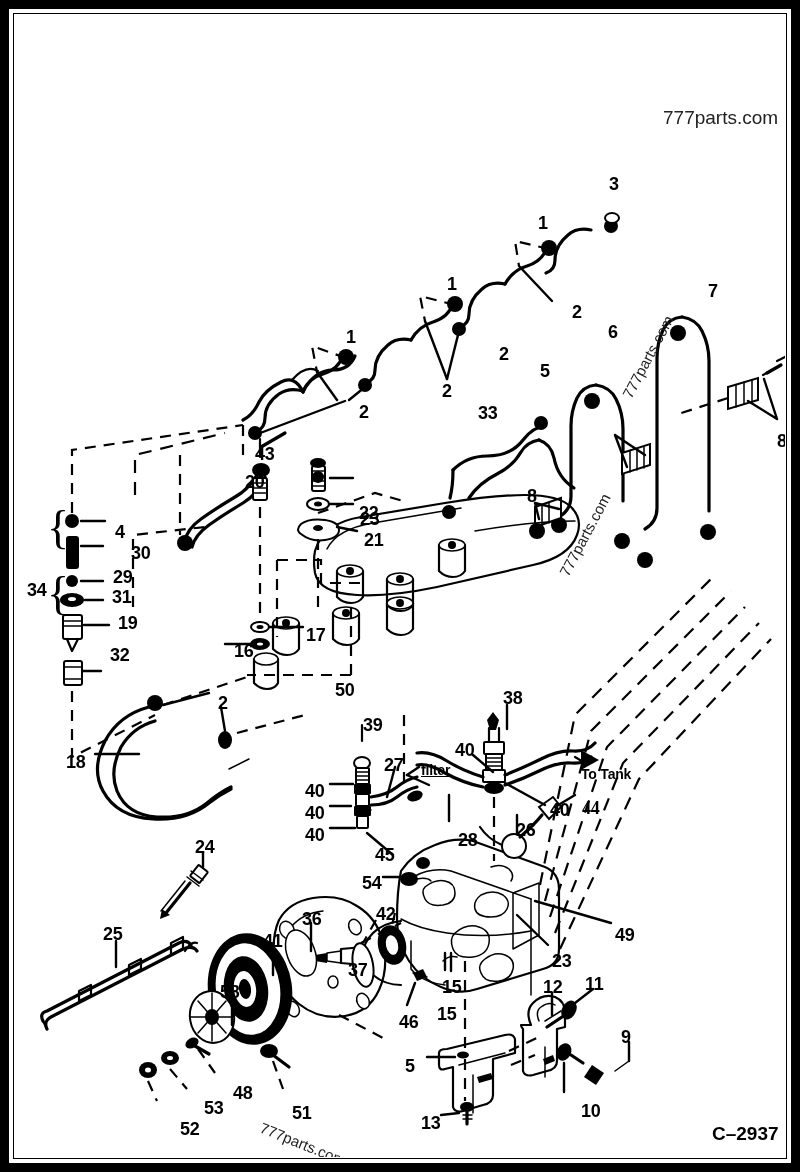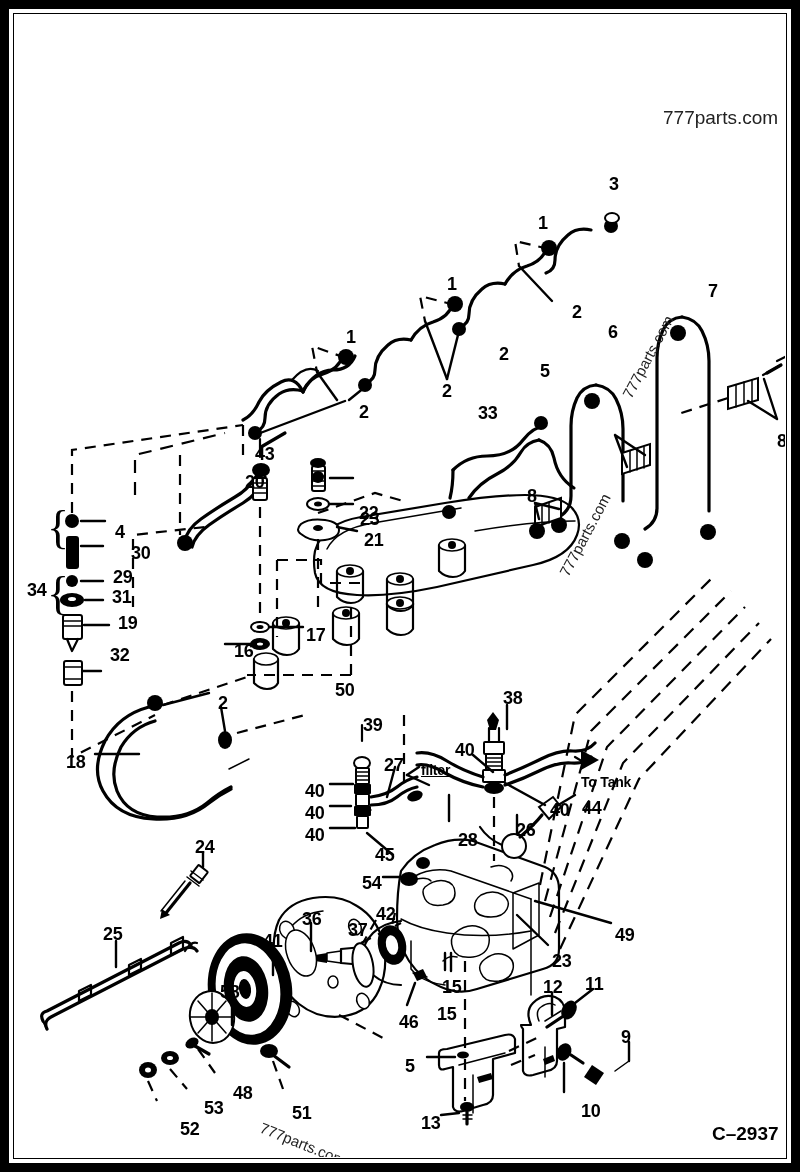--- a/index.html
+++ b/index.html
@@ -572,47 +572,47 @@
         <div class="lbl num" style="left: 369px; top: 741px;">27</div>
         <div class="lbl num" style="left: 443px; top: 816px;">28</div>
         <div class="lbl num" style="left: 98px; top: 553px;">29</div>
         <div class="lbl num" style="left: 96px; top: 529px; margin-left: 20px;">30</div>
         <div class="lbl num" style="left: 97px; top: 573px;">31</div>
         <div class="lbl num" style="left: 95px; top: 631px;">32</div>
         <div class="lbl num" style="left: 463px; top: 389px;">33</div>
         <div class="lbl num" style="left: 12px; top: 566px;">34</div>
         <div class="lbl num" style="left: 537px; top: 937px;">23</div>
         <div class="lbl num" style="left: 287px; top: 895px;">36</div>
-        <div class="lbl num" style="left: 333px; top: 906px; text-align: right;">37</div>
+        <div class="lbl num" style="left: 333px; top: 946px; text-align: right;">37</div>
         <div class="lbl num" style="left: 488px; top: 674px;">38</div>
         <div class="lbl num" style="left: 348px; top: 701px;">39</div>
         <div class="lbl num" style="left: 290px; top: 767px;">40</div>
         <div class="lbl num" style="left: 290px; top: 789px;">40</div>
         <div class="lbl num" style="left: 290px; top: 811px;">40</div>
         <div class="lbl num" style="left: 440px; top: 726px;">40</div>
         <div class="lbl num" style="left: 535px; top: 786px;">40</div>
         <div class="lbl num" style="left: 248px; top: 917px;">41</div>
         <div class="lbl num" style="left: 361px; top: 890px;">42</div>
         <div class="lbl num" style="left: 240px; top: 430px;">43</div>
-        <div class="lbl num" style="left: 567px; top: 784px;">44</div>
+        <div class="lbl num" style="left: 567px; top: 784px; font-family: Liberation Serif, serif;">44</div>
         <div class="lbl num" style="left: 360px; top: 831px;">45</div>
         <div class="lbl num" style="left: 384px; top: 998px;">46</div>
         <div class="lbl num" style="left: 205px; top: 968px;">58</div>
         <div class="lbl num" style="left: 218px; top: 1069px;">48</div>
         <div class="lbl num" style="left: 600px; top: 911px;">49</div>
         <div class="lbl num" style="left: 320px; top: 666px; text-align: right;">50</div>
         <div class="lbl num" style="left: 277px; top: 1089px;">51</div>
         <div class="lbl num" style="left: 165px; top: 1105px;">52</div>
         <div class="lbl num" style="left: 189px; top: 1084px;">53</div>
         <div class="lbl num" style="left: 347px; top: 859px;">54</div>
         <div class="lbl num" style="left: 427px; top: 963px;">15</div>
       </div>
     <div id="word-layer">
         <div class="lbl word" style="left: 406px; top: 748px; text-decoration: underline;">filter</div>
-        <div class="lbl word" style="left: 566px; top: 752px; margin-top: 8px;">To Tank</div>
+        <div class="lbl word" style="left: 566px; top: 752px;">To Tank</div>
       </div>
     <div id="wm-layer">
         <div class="wm wm-top" style="left: 648px; top: 92px; font-size: 19px;">777parts.com</div>
         <div class="wm wm-diag" style="left: 604px; top: 378px; font-size: 15px; transform: rotate(-62deg);">777parts.com</div>
         <div class="wm wm-diag" style="left: 541px; top: 556px; font-size: 15px; transform: rotate(-62deg);">777parts.com</div>
         <div class="wm wm-diag" style="left: 249px; top: 1104px; font-size: 15px; transform: rotate(22deg);">777parts.com</div>
       </div>
 
     <div class="lbl brace" style="left:32px;top:490px;">{</div>
     <div class="lbl brace" style="left:32px;top:556px;">{</div>

